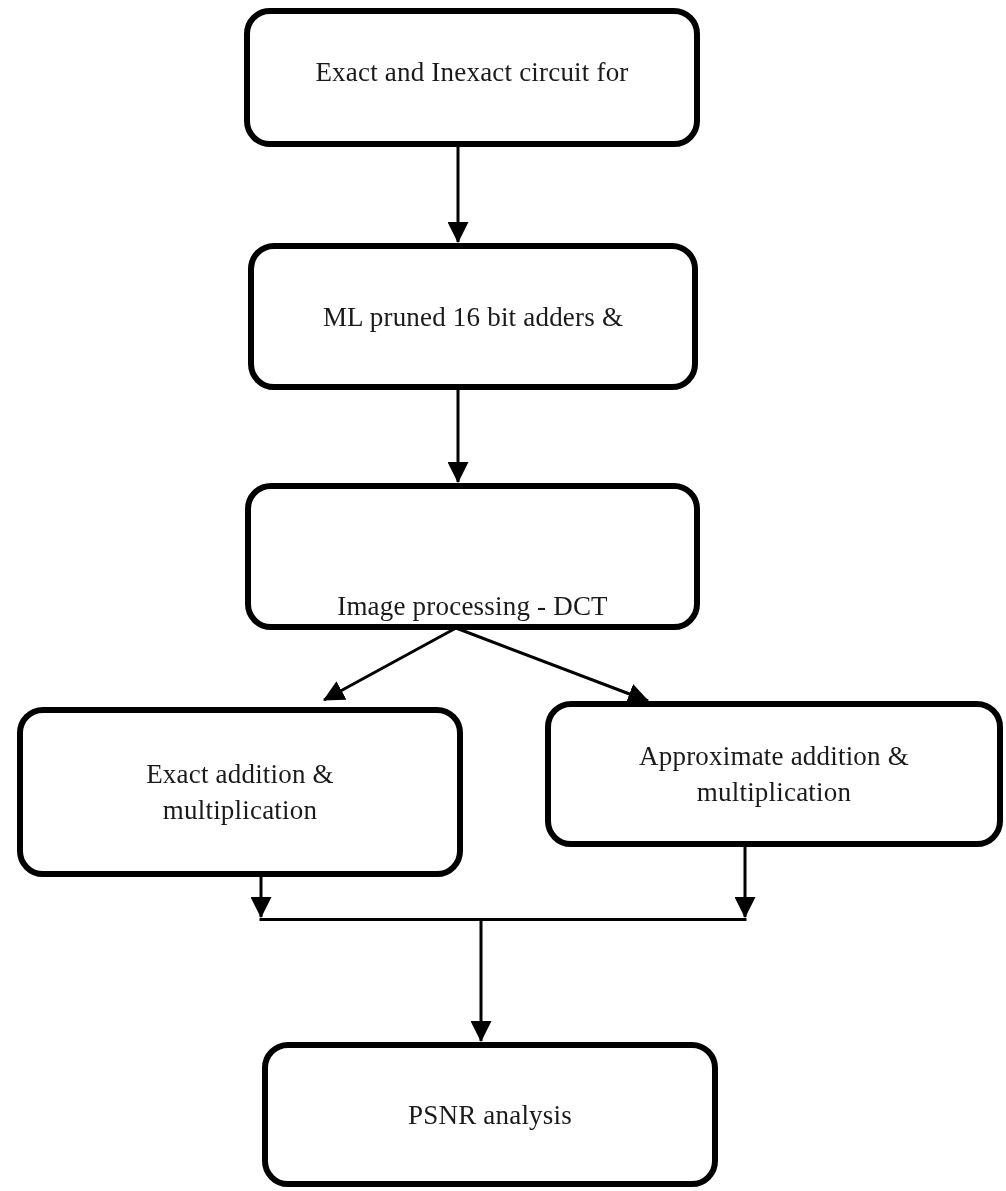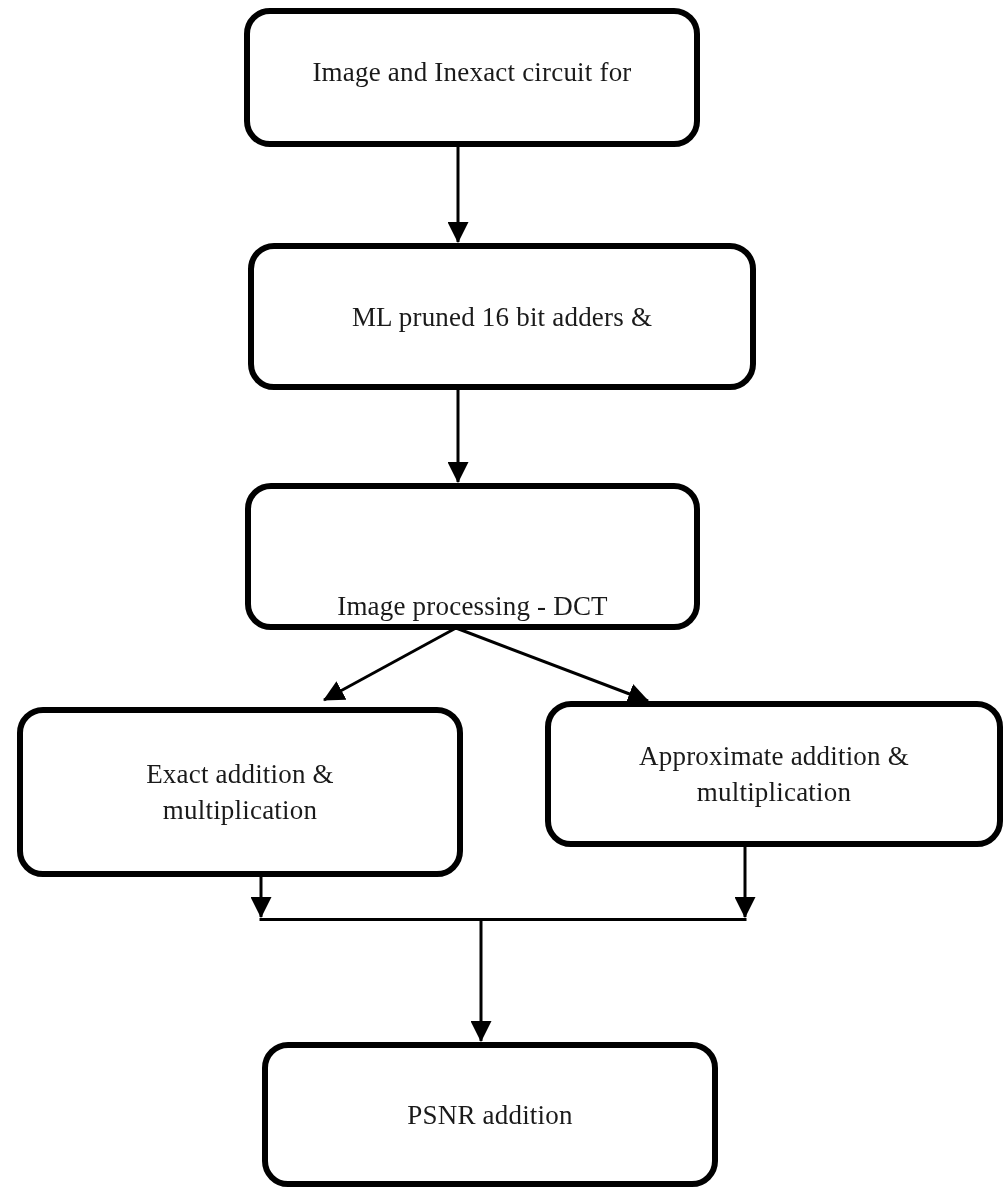--- a/index.html
+++ b/index.html
@@ -43,21 +43,21 @@
     letter-spacing: 0.2px;
   }
   .node-text span {
     display: block;
   }
   .pad-b {
     padding-bottom: 12px;
   }
   
   .n0 { left: 244px; top: 8px;    width: 456px; height: 139px; }
-  .n1 { left: 248px; top: 243px;  width: 508px; height: 147px; }
+  .n1 { left: 248px; top: 243px;  width: 450px; height: 147px; }
   .n2 { left: 245px; top: 483px;  width: 455px; height: 147px; align-items: flex-end; }
   .n3 { left: 17px;   top: 707px;  width: 446px; height: 170px; }
   .n4 { left: 545px; top: 701px;  width: 458px; height: 146px; justify-content: center; }
   .n5 { left: 262px; top: 1042px; width: 456px; height: 145px; }
 </style>
 </head>
 <body>
 
 <div class="canvas">
 
@@ -83,21 +83,21 @@
       <line x1="745" y1="845" x2="745" y2="917" marker-end="url(#ah)"></line>
 
       <line x1="259.5" y1="919.5" x2="746.5" y2="919.5"></line>
 
       <line x1="481" y1="919" x2="481" y2="1041" marker-end="url(#ah)"></line>
     </g>
   </svg>
 
   <div class="node n0">
     <div class="node-text pad-b">
-      <span>Image and Inexact circuit for</span>
+      <span>Exact and Inexact circuit for</span>
     </div>
   </div>
 
   <div class="node n1">
     <div class="node-text">
       <span>ML pruned 16 bit adders &amp;</span>
     </div>
   </div>
 
   <div class="node n2">
@@ -116,18 +116,18 @@
 
   <div class="node n4">
     <div class="node-text">
       <span>Approximate addition &amp;</span>
       <span>multiplication</span>
     </div>
   </div>
 
   <div class="node n5">
     <div class="node-text">
-      <span>PSNR addition</span>
+      <span>PSNR analysis</span>
       <span></span>
     </div>
   </div>
 
 </div>
 
 </body></html>

